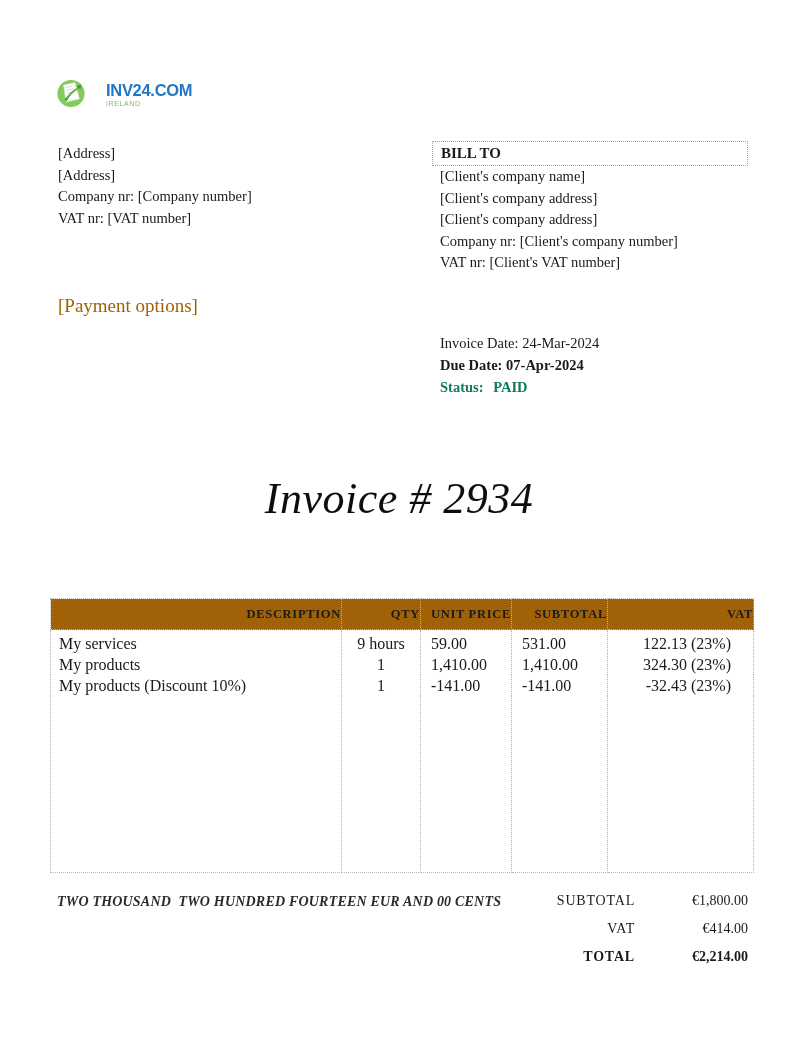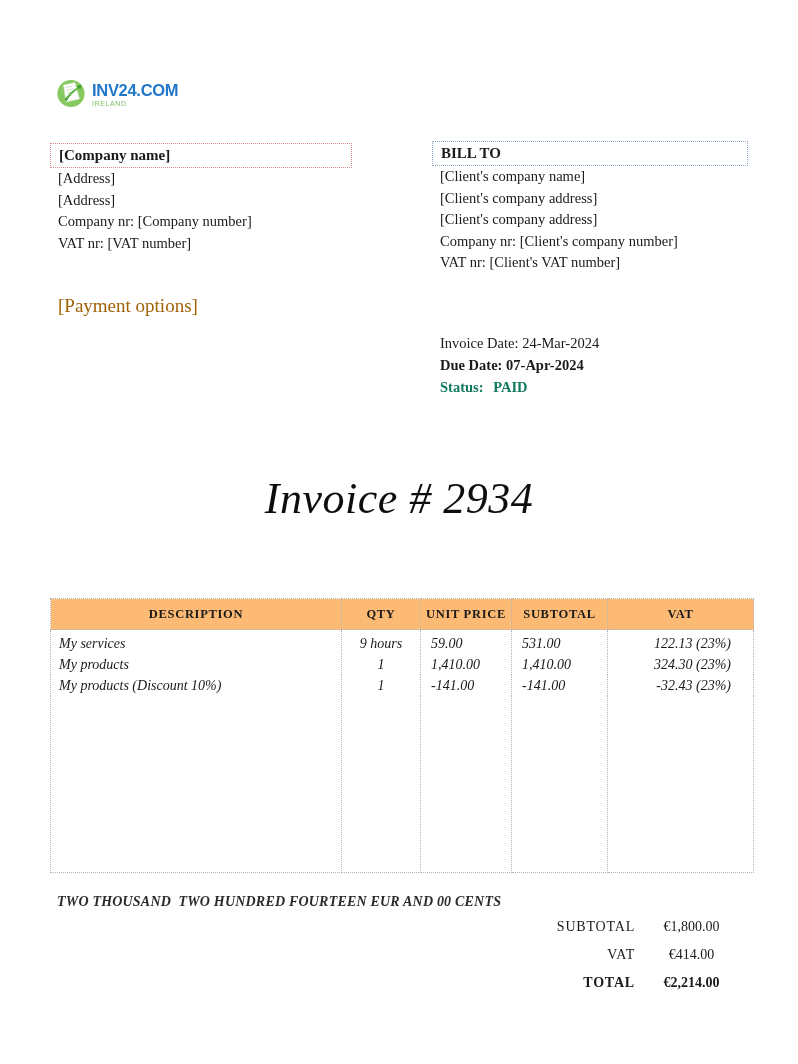--- a/index.html
+++ b/index.html
@@ -20,21 +20,21 @@
     overflow: hidden;
   }
 
   
   .logo-wrap {
     position: absolute;
     left: 57px;
     top: 78px;
     display: flex;
     align-items: center;
-    gap: 5px;
+    gap: 19px;
   }
   .logo-mark {
     width: 30px;
     height: 31px;
     flex: 0 0 auto;
     display: block;
   }
   .logo-text {
     display: flex;
     flex-direction: column;
@@ -140,37 +140,36 @@
     border-collapse: collapse;
     table-layout: fixed;
   }
   .items-table th,
   .items-table td {
     border: 1px dotted #b6b6b6;
     padding: 0;
     vertical-align: top;
   }
   .items-table thead th {
-    background: #fdba74;
+    background: #a16207;
     height: 30px;
     font-size: 12.5px;
     font-weight: bold;
     letter-spacing: 0.7px;
-    text-align: center;
+    text-align: right;
     vertical-align: middle;
     color: #1a1a1a;
   }
   .items-table tbody td {
-    font-size: 14px;
+    font-size: 16px;
     height: 21px;
     line-height: 21px;
     color: #1a1a1a;
     border-top: none;
     border-bottom: none;
-    font-style: italic;
   }
   .items-table tbody tr:first-child td { padding-top: 3px; }
   .items-table tbody tr.filler td {
     height: 176px;
     border-bottom: 1px dotted #b6b6b6;
   }
   .c-desc  { width: 290px; text-align: left; }
   .c-qty   { width: 78px;  text-align: center; }
   .c-price { width: 90px;  text-align: left; }
   .c-sub   { width: 95px;  text-align: left; }
@@ -207,24 +206,23 @@
   }
   .totals-label {
     width: 165px;
     text-align: right;
     font-size: 14px;
     letter-spacing: 0.8px;
     color: #1a1a1a;
   }
   .totals-value {
     width: 113px;
-    text-align: center;
+    text-align: right;
     font-size: 14px;
     color: #1a1a1a;
-    margin-top: 26px;
   }
   .totals-row.grand .totals-label,
   .totals-row.grand .totals-value {
     font-weight: bold;
   }
 </style>
 </head>
 <body>
 
 <div class="page">
@@ -237,21 +235,20 @@
       <path d="M7.5 22 C11 16.5 15 12.5 21.5 9.2 L19.2 8.3 L24.2 6.6 L23.6 11.9 L22.2 10 C16.3 13.6 12.3 17.8 9.6 23.2 Z" fill="#3d9e34"></path>
       <path d="M10.5 20.5 C13 16.4 16.4 13.2 21 10.6" stroke="#6bbf4f" stroke-width="1.4" fill="none"></path>
     </svg>
     <div class="logo-text">
       <span class="logo-name">INV24.COM</span>
       <span class="logo-sub">IRELAND</span>
     </div>
   </div>
 
   <div class="seller-block">
-    <div class="party-head">[Company name]</div>
     <div class="party-line">[Address]</div>
     <div class="party-line">[Address]</div>
     <div class="party-line">Company nr: [Company number]</div>
     <div class="party-line">VAT nr: [VAT number]</div>
   </div>
 
   <div class="payment-options">[Payment options]</div>
 
   <div class="buyer-block">
     <div class="party-head">BILL TO</div>

